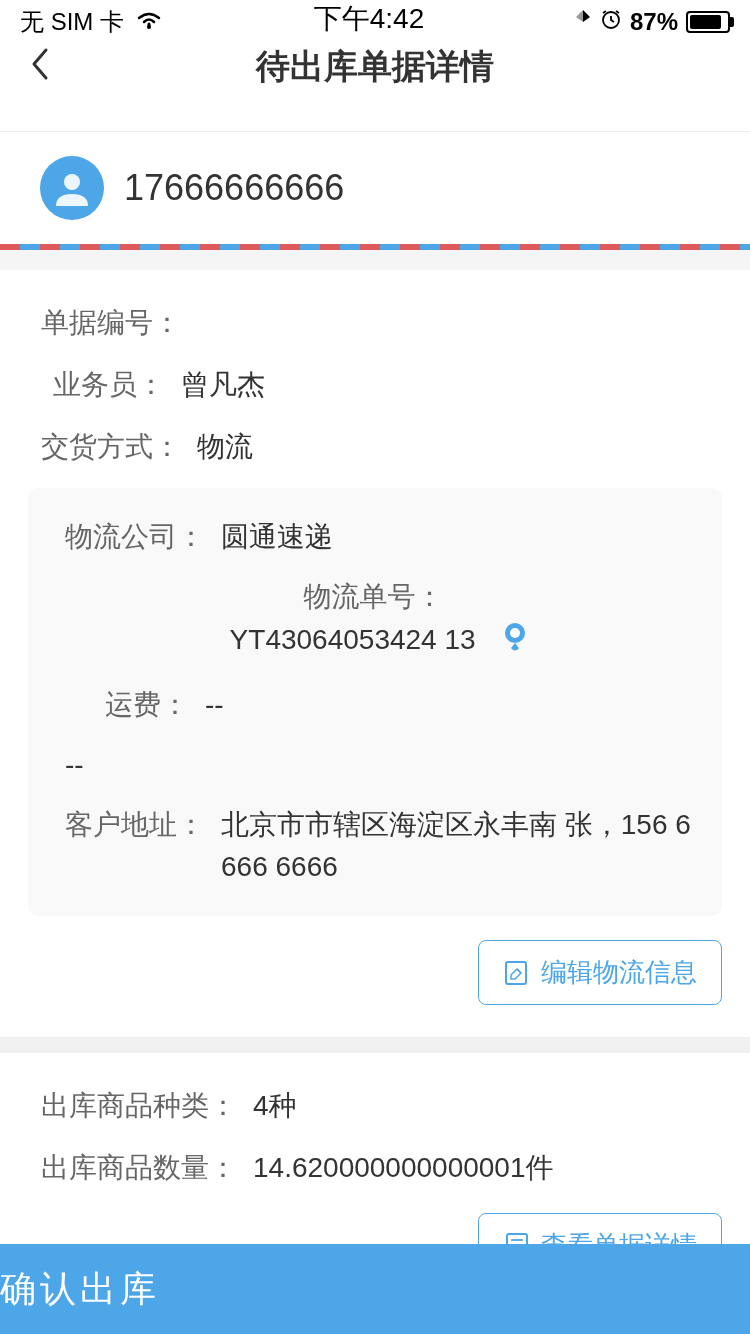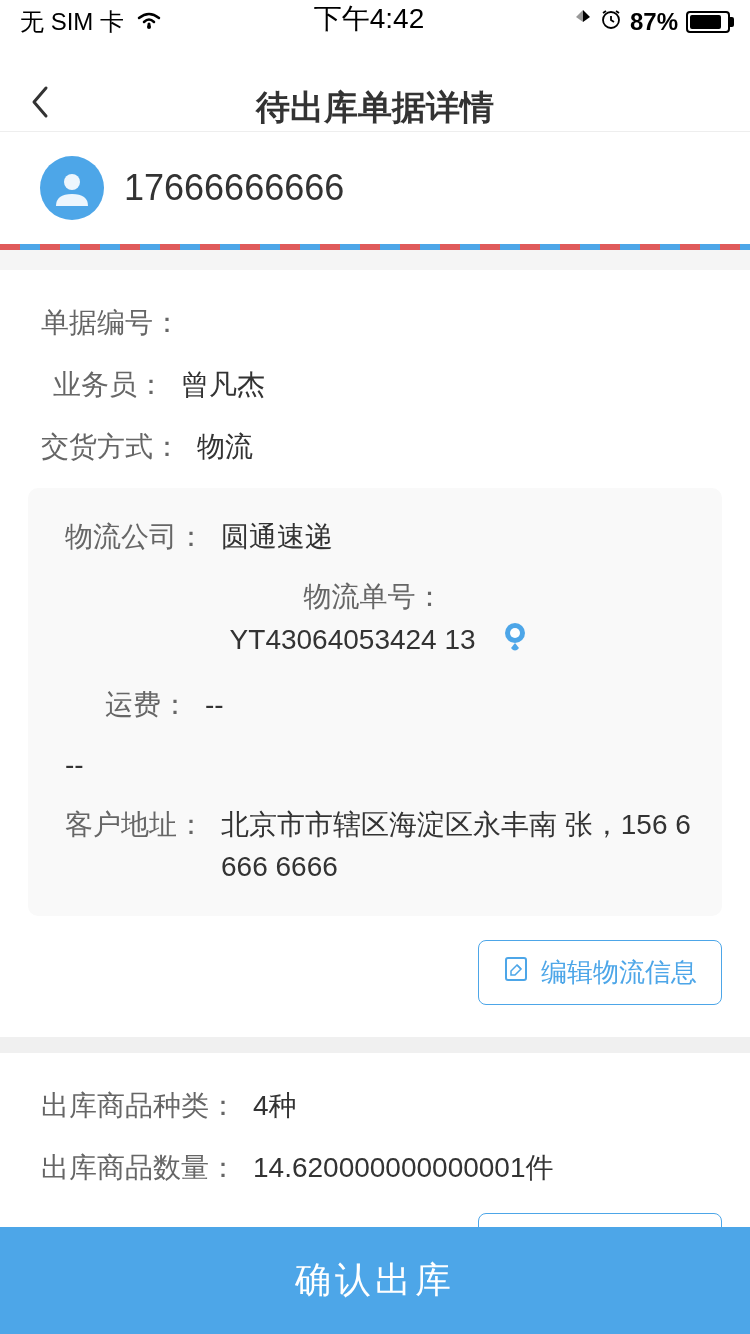--- a/index.html
+++ b/index.html
@@ -68,21 +68,21 @@
       background: #000;
       border-radius: 2px;
     }
 
     
     .nav-bar {
       width: 750px;
       height: 88px;
       background: #fff;
       display: flex;
-      align-items: flex-end;
+      align-items: flex-start;
       justify-content: center;
       position: relative;
       border-bottom: 1px solid #eee;
     }
     .nav-back {
       position: absolute;
       left: 28px;
       font-size: 36px;
       color: #333;
       cursor: pointer;
@@ -191,21 +191,21 @@
       margin-top: 24px;
     }
     .btn-outline {
       border: 1.5px solid #4da6e8;
       color: #4da6e8;
       background: #fff;
       border-radius: 8px;
       padding: 14px 24px;
       font-size: 26px;
       display: flex;
-      align-items: flex-start;
+      align-items: center;
       gap: 10px;
       cursor: pointer;
     }
 
     
     .section-divider {
       width: 100%;
       height: 16px;
       background: #f0f0f0;
     }
@@ -224,24 +224,24 @@
       margin-top: 24px;
     }
 
     
     .confirm-btn-wrap {
       position: fixed;
       bottom: 0;
       left: 0;
       width: 750px;
       background: #4da6e8;
-      height: 107px;
-      display: flex;
-      align-items: center;
-      justify-content: center;
+      height: 90px;
+      display: flex;
+      align-items: center;
+      justify-content: flex-start;
       cursor: pointer;
     }
     .confirm-btn-text {
       color: #fff;
       font-size: 36px;
       font-weight: 500;
       letter-spacing: 4px;
     }
 
     

